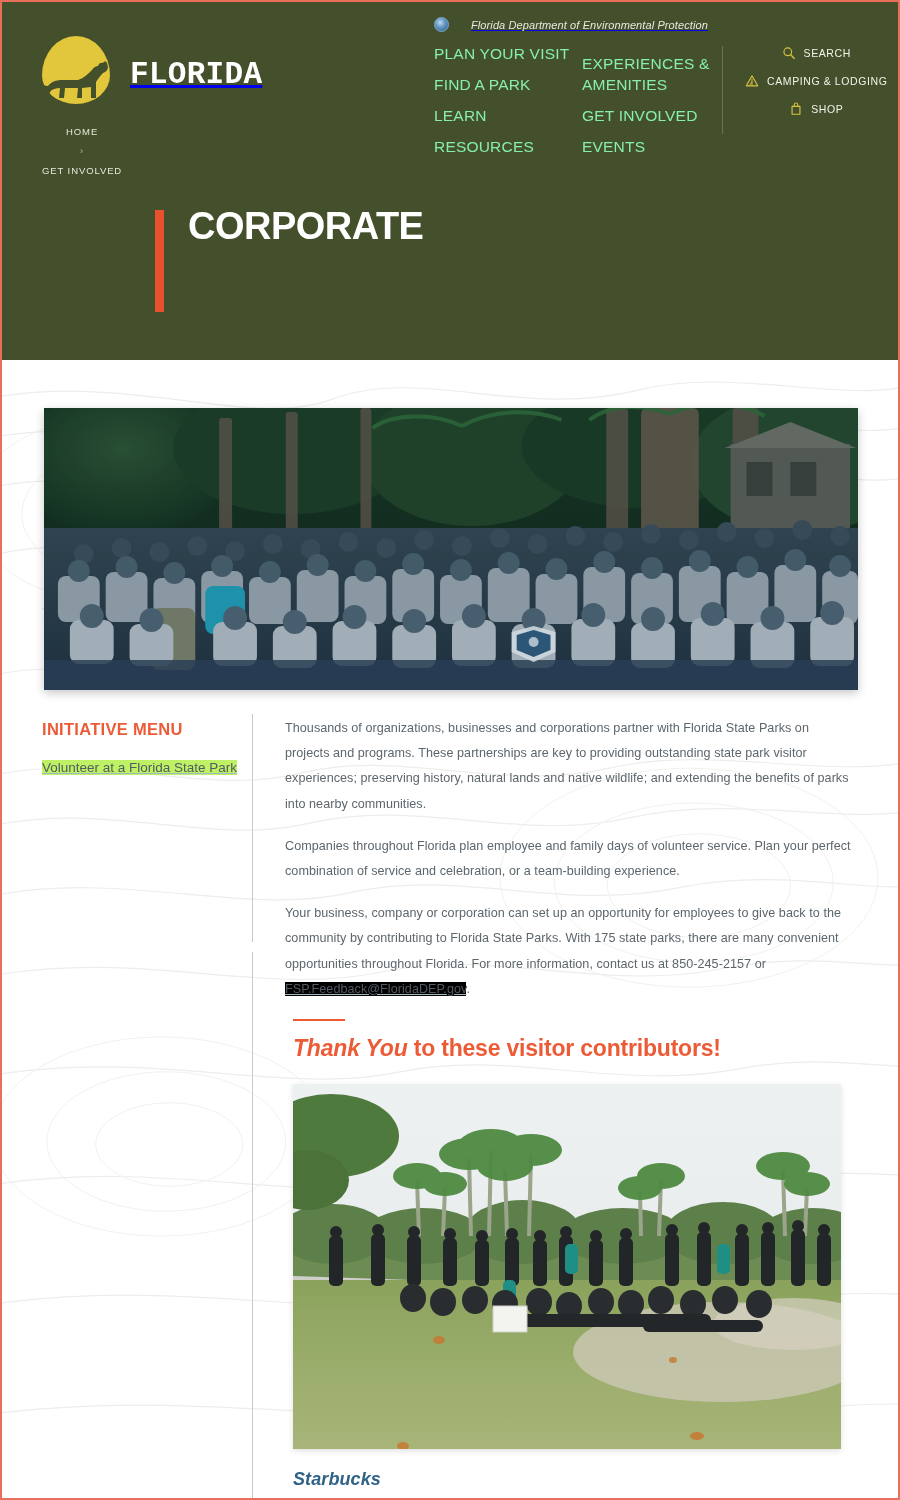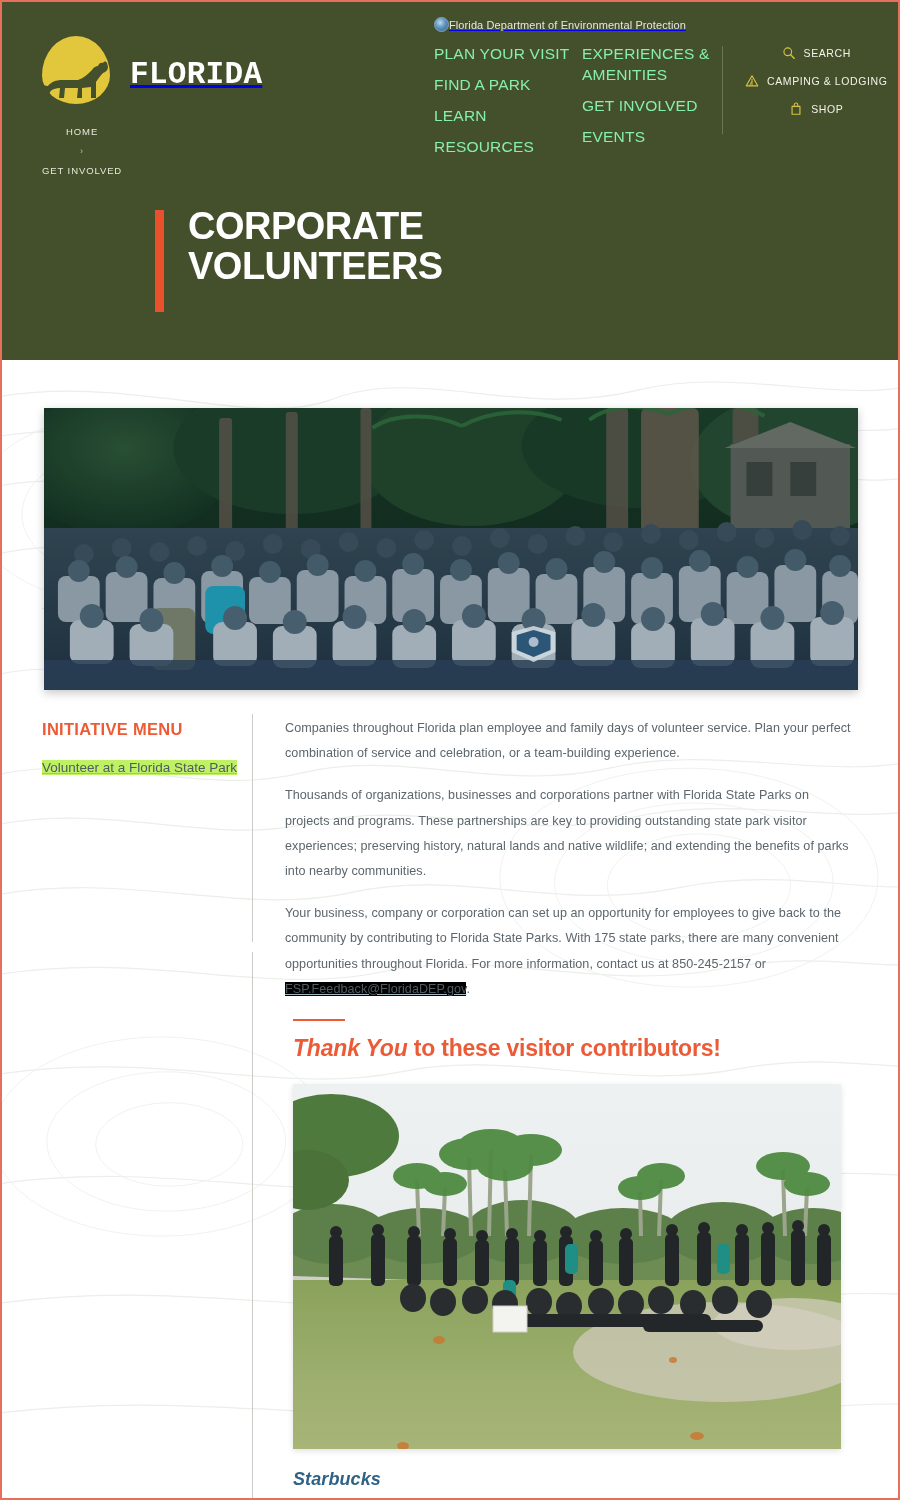--- a/index.html
+++ b/index.html
@@ -80,21 +80,22 @@
     margin-top: 2px;
   }
 
   
   .dep-strip {
     position: absolute;
     left: 432px;
     top: 15px;
     display: flex;
     align-items: center;
-    gap: 0;
+    gap: 22px;
+    font-style: italic;
   }
   .dep-seal {
     width: 15px; height: 15px; border-radius: 50%;
     background: radial-gradient(circle at 40% 35%, #bcd9ef 0%, #5f93bf 45%, #2c5d86 100%);
     border: 1px solid #7fa9c9;
     flex: 0 0 15px;
   }
   .dep-text {
     font-size: 11px;
     color: #e6e8dd;
@@ -105,21 +106,21 @@
   
   .nav-wrap {
     position: absolute;
     left: 432px;
     top: 42px;
     display: flex;
     gap: 0;
   }
   .nav-col { display: flex; flex-direction: column; }
   .nav-col.c1 { width: 148px; }
-  .nav-col.c2 { width: 150px; }
+  .nav-col.c2 { width: 150px; justify-content: flex-end; }
   .nav-link {
     color: #86efac;
     font-size: 15.5px;
     letter-spacing: 0.2px;
     text-decoration: none;
     line-height: 1.35;
     margin-bottom: 10px;
     display: block;
     max-width: 140px;
   }
@@ -383,21 +384,20 @@
     <span class="sep">›</span>
     <span>GET INVOLVED</span>
   </div>
 </header>
 
 <section class="hero">
   <div class="hero-inner">
     <span class="hero-bar"></span>
     <h1 class="hero-title">
       <span>CORPORATE</span><br>
-      <span>VOLUNTEERS</span>
     </h1>
   </div>
 </section>
 
 <main class="content">
 
   <svg class="topo" viewBox="0 0 900 1140" preserveAspectRatio="none">
     <g fill="none" stroke="#eceeea" stroke-width="1.2">
       <path d="M-20 40 C120 10 250 70 330 40 C420 5 520 60 640 30 C740 5 860 50 930 20"></path>
       <path d="M-20 80 C110 50 230 110 320 80 C430 45 520 100 650 70 C760 45 870 90 930 60"></path>
@@ -605,22 +605,22 @@
       <a href="#">Volunteer at a Florida State Park</a>
     </aside>
 
     <div class="divider-col">
       <span class="rule"></span>
       <span class="rule2"></span>
     </div>
 
     <div class="main">
 
+      <p>Thousands of organizations, businesses and corporations partner with Florida State Parks on projects and programs. These partnerships are key to providing outstanding state park visitor experiences; preserving history, natural lands and native wildlife; and extending the benefits of parks into nearby communities.</p>
       <p>Companies throughout Florida plan employee and family days of volunteer service. Plan your perfect combination of service and celebration, or a team-building experience.</p>
-      <p>Thousands of organizations, businesses and corporations partner with Florida State Parks on projects and programs. These partnerships are key to providing outstanding state park visitor experiences; preserving history, natural lands and native wildlife; and extending the benefits of parks into nearby communities.</p>
 
       <p><span>Your business, company or corporation can set up an opportunity for employees to give back to the community by contributing to Florida State Parks. With 175 state parks, there are many convenient opportunities throughout Florida. For more information, contact us at 850-245-2157 or </span><a class="hl" href="#">FSP.Feedback@FloridaDEP.gov</a><span>.</span></p>
 
       <div class="orange-rule"></div>
 
       <h2 class="thankyou"><em>Thank You</em><span> to these visitor contributors!</span></h2>
 
       <div class="contributor-photo">
         <svg class="photo" viewBox="0 0 548 365" preserveAspectRatio="none">
           <defs>

